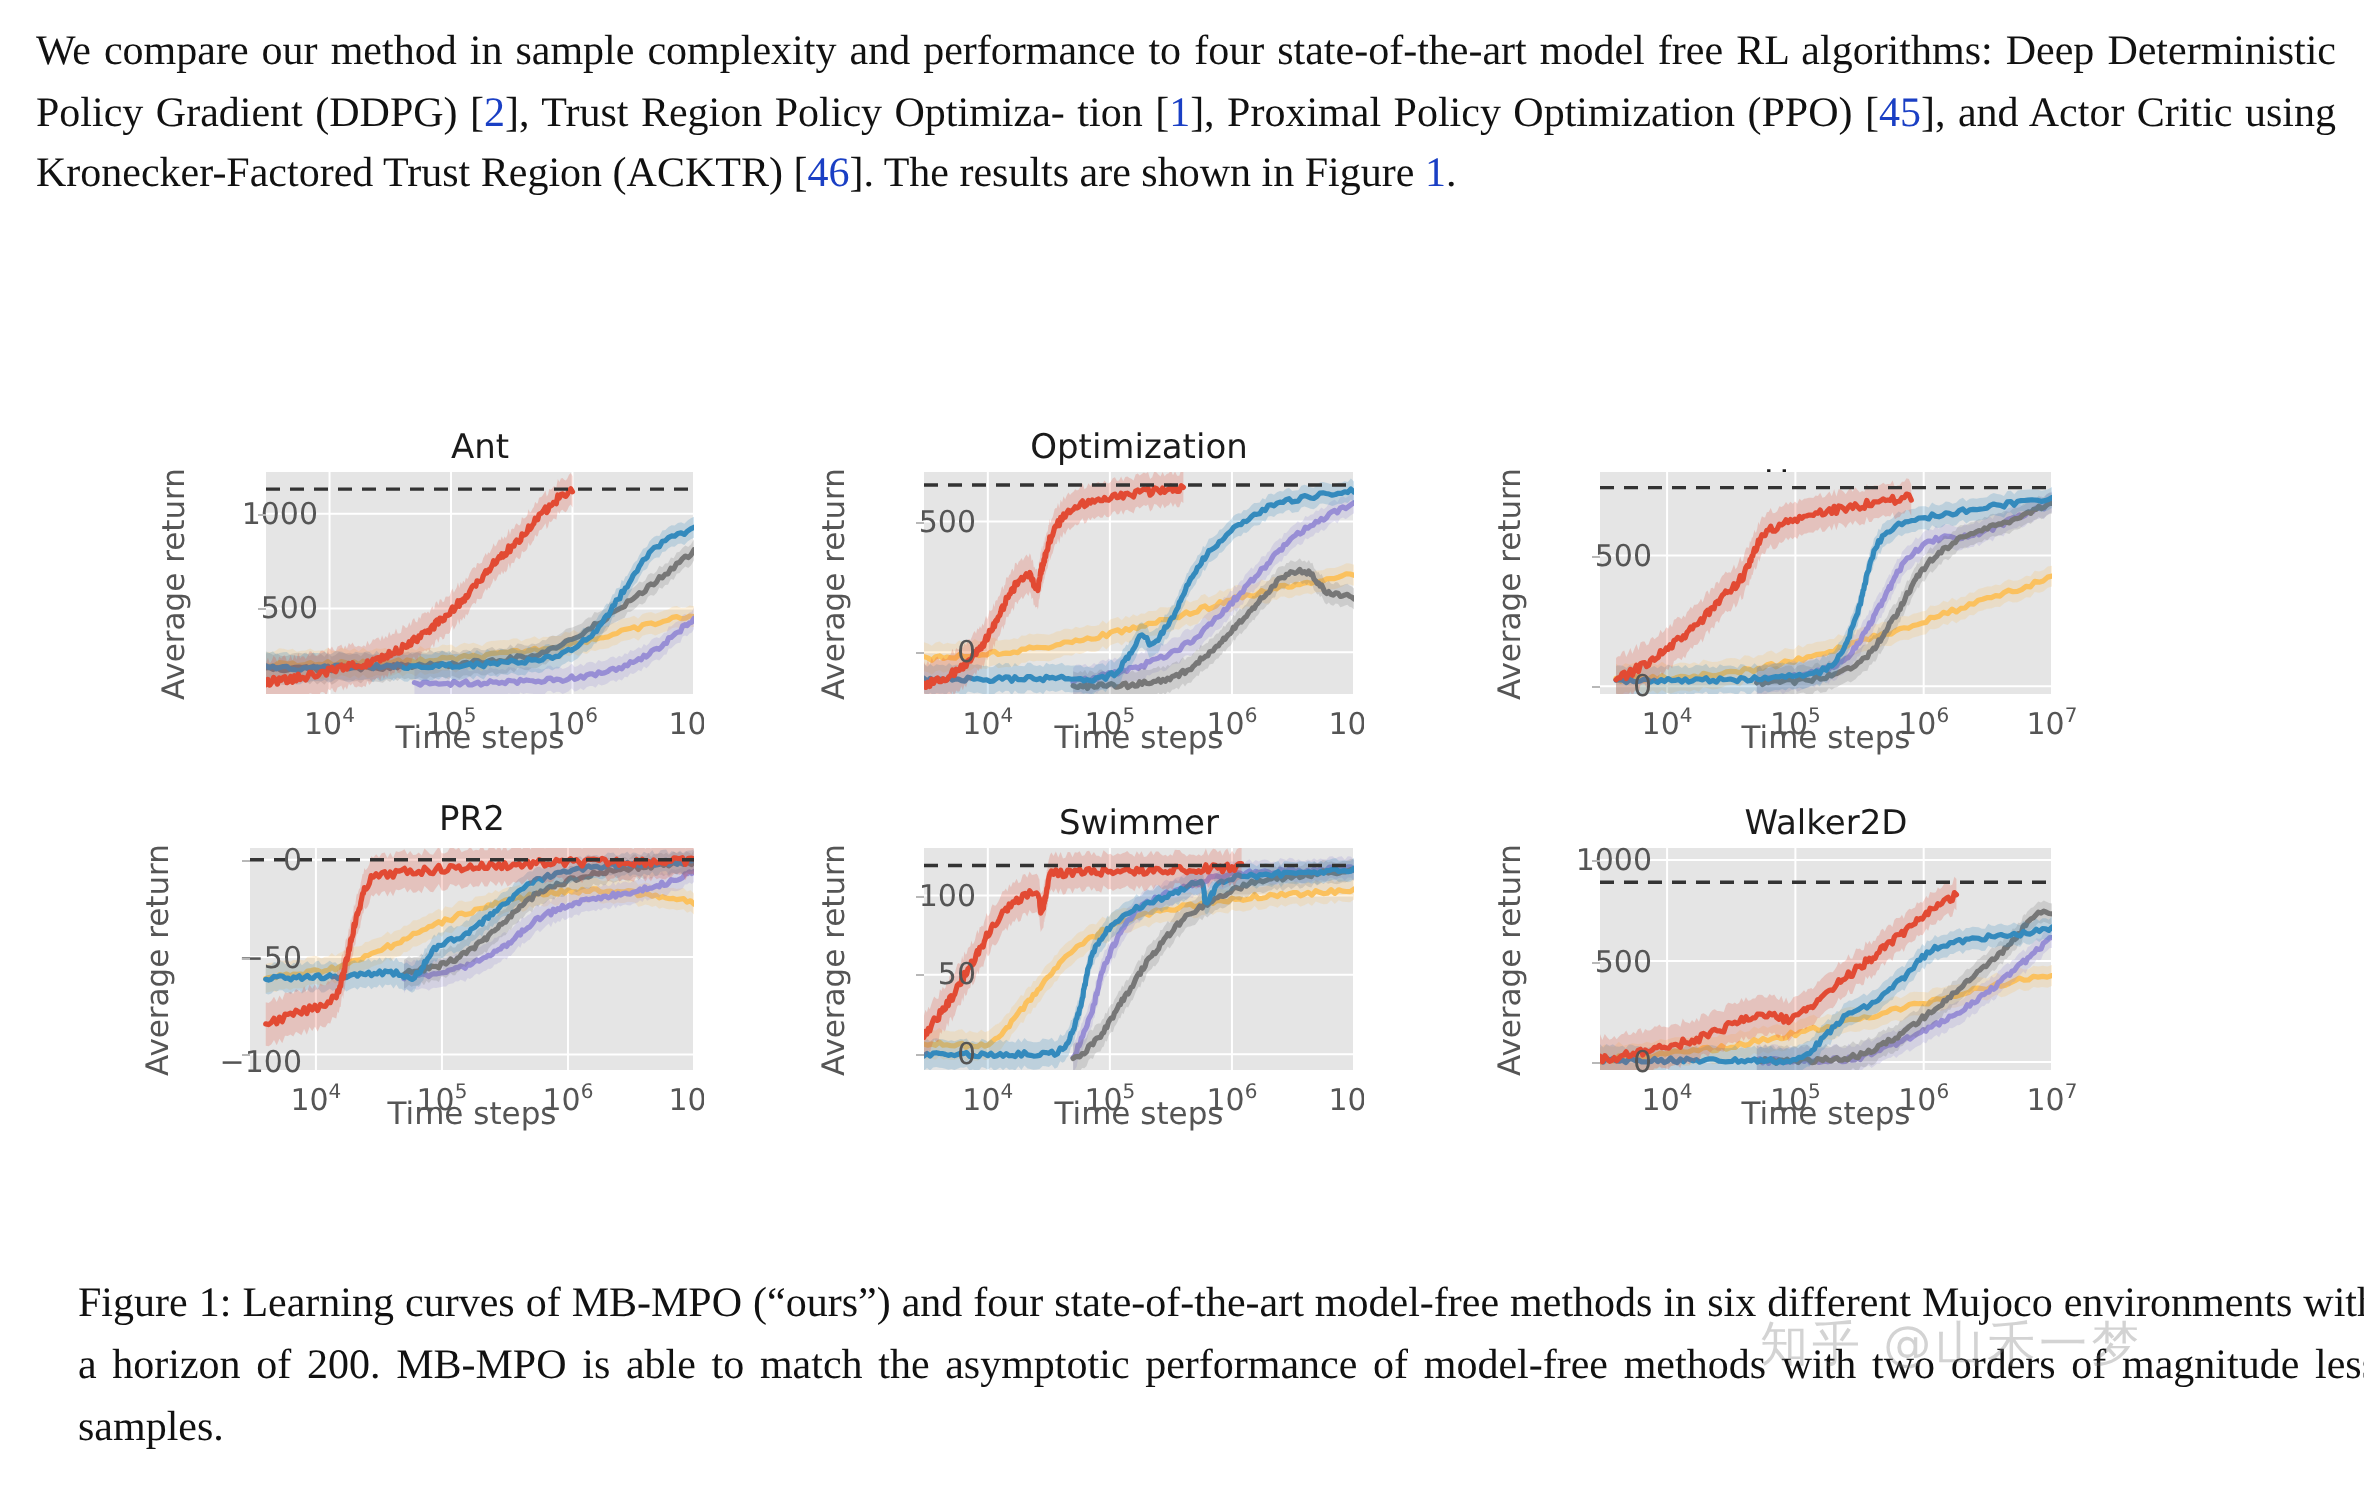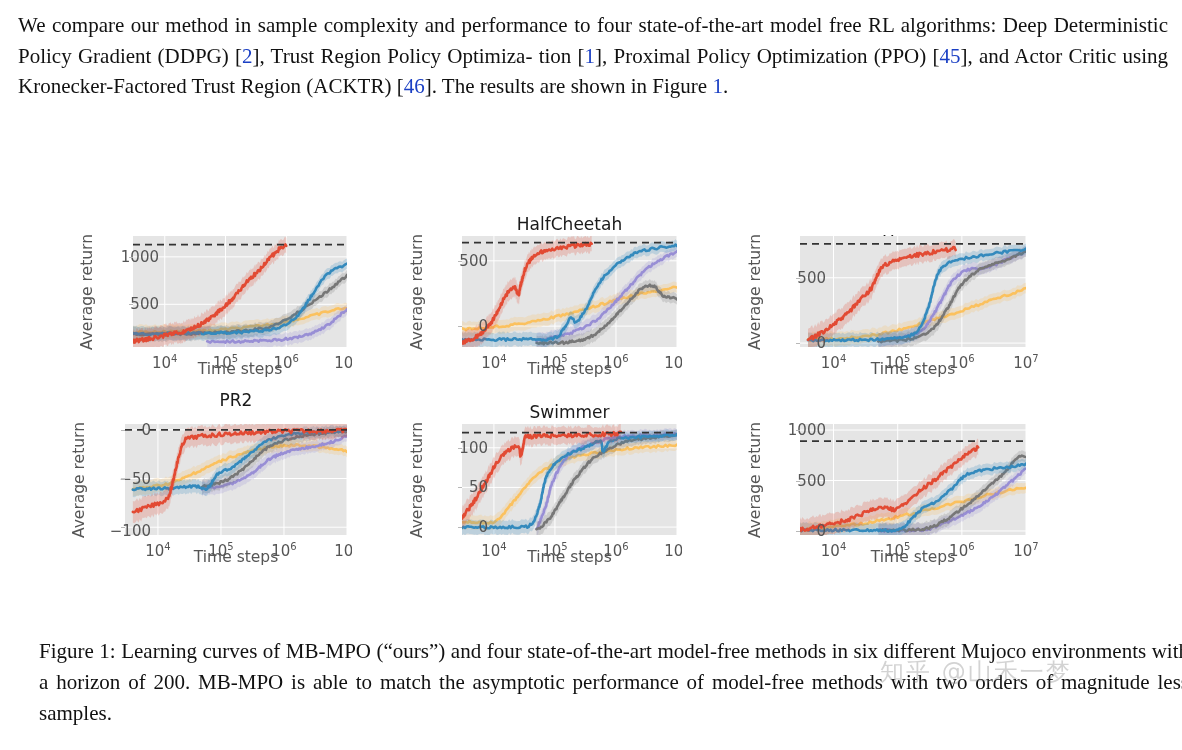--- a/index.html
+++ b/index.html
@@ -109,20 +109,21 @@
 <div class="prose" id="intro-paragraph">
   <span>We compare our method in sample complexity and performance to four state-of-the-art model free</span>
   <span>RL algorithms:  Deep Deterministic Policy Gradient (DDPG) [</span><span class="cite">2</span><span>], Trust Region Policy Optimiza-</span>
   <span>tion [</span><span class="cite">1</span><span>], Proximal Policy Optimization (PPO) [</span><span class="cite">45</span><span>], and Actor Critic using Kronecker-Factored Trust</span>
   <span>Region (ACKTR) [</span><span class="cite">46</span><span>]. The results are shown in Figure </span><span class="cite">1</span><span>.</span>
 </div>
 
 <div id="figure">
   <div class="grid" id="panel-grid">
       <div class="panel" style="left: 0px; top: 0px; width: 1182px; height: 410px;">
+        <div class="panel-title" style="left: 133px; top: 14px; width: 214px;">Ant</div>
         <div class="ylabel" style="left: 78px; top: 150px; z-index: 5;">Average return</div>
         <div class="xlabel" style="left: 133px; top: 160px; width: 214px;">Time steps</div>
         <div class="plotbox" style="left: 133px; top: 36px; width: 214px; height: 111px; background: rgb(229, 229, 229);">
           <svg width="214" height="111" viewBox="0 0 214 111" style="position: absolute; left: 0px; top: 0px;">
             <line x1="31.76267467050954" x2="31.76267467050954" y1="0" y2="111" stroke="#ffffff" stroke-width="1"></line>
             <line x1="92.50844978033969" x2="92.50844978033969" y1="0" y2="111" stroke="#ffffff" stroke-width="1"></line>
             <line x1="153.25422489016984" x2="153.25422489016984" y1="0" y2="111" stroke="#ffffff" stroke-width="1"></line>
             <line x1="214" x2="214" y1="0" y2="111" stroke="#ffffff" stroke-width="1"></line>
             <line x1="0" x2="214" y1="68.3076923076923" y2="68.3076923076923" stroke="#ffffff" stroke-width="1"></line>
             <line x1="0" x2="214" y1="20.871794871794876" y2="20.871794871794876" stroke="#ffffff" stroke-width="1"></line>
@@ -147,21 +148,21 @@
         <div class="ytick" style="left: 81px; width: 46px; top: 104.308px;">500</div>
         <div class="ytickmark" style="left: 129px; top: 104.308px;"></div>
         <div class="ytick" style="left: 81px; width: 46px; top: 56.8718px;">1000</div>
         <div class="ytickmark" style="left: 129px; top: 56.8718px;"></div>
         <div class="xtick" style="left: 164.763px; top: 153px;">10<sup>4</sup></div>
         <div class="xtick" style="left: 225.508px; top: 153px;">10<sup>5</sup></div>
         <div class="xtick" style="left: 286.254px; top: 153px;">10<sup>6</sup></div>
         <div class="xtick" style="left: 347px; top: 153px;">10<sup>7</sup></div>
       </div>
       <div class="panel" style="left: 0px; top: 0px; width: 1182px; height: 410px;">
-        <div class="panel-title" style="left: 462px; top: 14px; width: 215px;">HalfCheetah</div>
+        <div class="panel-title" style="left: 462px; top: 14px; width: 215px;">Optimization</div>
         <div class="ylabel" style="left: 408px; top: 150px; z-index: 5;">Average return</div>
         <div class="xlabel" style="left: 462px; top: 160px; width: 215px;">Time steps</div>
         <div class="plotbox" style="left: 462px; top: 36px; width: 215px; height: 111px; background: rgb(229, 229, 229);">
           <svg width="215" height="111" viewBox="0 0 215 111" style="position: absolute; left: 0px; top: 0px;">
             <line x1="31.911098383923136" x2="31.911098383923136" y1="0" y2="111" stroke="#ffffff" stroke-width="1"></line>
             <line x1="92.94073225594875" x2="92.94073225594875" y1="0" y2="111" stroke="#ffffff" stroke-width="1"></line>
             <line x1="153.9703661279744" x2="153.9703661279744" y1="0" y2="111" stroke="#ffffff" stroke-width="1"></line>
             <line x1="215" x2="215" y1="0" y2="111" stroke="#ffffff" stroke-width="1"></line>
             <line x1="0" x2="215" y1="90.10588235294118" y2="90.10588235294118" stroke="#ffffff" stroke-width="1"></line>
             <line x1="0" x2="215" y1="24.811764705882354" y2="24.811764705882354" stroke="#ffffff" stroke-width="1"></line>
@@ -225,21 +226,21 @@
         <div class="ytick" style="left: 748px; width: 46px; top: 143.082px;">0</div>
         <div class="ytickmark" style="left: 796px; top: 143.082px;"></div>
         <div class="ytick" style="left: 748px; width: 46px; top: 77.7882px;">500</div>
         <div class="ytickmark" style="left: 796px; top: 77.7882px;"></div>
         <div class="xtick" style="left: 833.544px; top: 153px;">10<sup>4</sup></div>
         <div class="xtick" style="left: 897.696px; top: 153px;">10<sup>5</sup></div>
         <div class="xtick" style="left: 961.848px; top: 153px;">10<sup>6</sup></div>
         <div class="xtick" style="left: 1026px; top: 153px;">10<sup>7</sup></div>
       </div>
       <div class="panel" style="left: 0px; top: 0px; width: 1182px; height: 410px;">
-        <div class="panel-title" style="left: 125px; top: 190px; width: 222px;">PR2</div>
+        <div class="panel-title" style="left: 125px; top: 200px; width: 222px;">PR2</div>
         <div class="ylabel" style="left: 70px; top: 338px; z-index: 5;">Average return</div>
         <div class="xlabel" style="left: 125px; top: 348px; width: 222px;">Time steps</div>
         <div class="plotbox" style="left: 125px; top: 224px; width: 222px; height: 111px; background: rgb(229, 229, 229);">
           <svg width="222" height="111" viewBox="0 0 222 111" style="position: absolute; left: 0px; top: 0px;">
             <line x1="32.95006437781831" x2="32.95006437781831" y1="0" y2="111" stroke="#ffffff" stroke-width="1"></line>
             <line x1="95.9667095852122" x2="95.9667095852122" y1="0" y2="111" stroke="#ffffff" stroke-width="1"></line>
             <line x1="158.9833547926061" x2="158.9833547926061" y1="0" y2="111" stroke="#ffffff" stroke-width="1"></line>
             <line x1="222" x2="222" y1="0" y2="111" stroke="#ffffff" stroke-width="1"></line>
             <line x1="0" x2="222" y1="5.8421052631579045" y2="5.8421052631579045" stroke="#ffffff" stroke-width="1"></line>
             <line x1="0" x2="222" y1="54.52631578947368" y2="54.52631578947368" stroke="#ffffff" stroke-width="1"></line>
@@ -309,20 +310,21 @@
         <div class="ytick" style="left: 410px; width: 46px; top: 287.429px;">50</div>
         <div class="ytickmark" style="left: 458px; top: 287.429px;"></div>
         <div class="ytick" style="left: 410px; width: 46px; top: 247.786px;">100</div>
         <div class="ytickmark" style="left: 458px; top: 247.786px;"></div>
         <div class="xtick" style="left: 493.911px; top: 341px;">10<sup>4</sup></div>
         <div class="xtick" style="left: 554.941px; top: 341px;">10<sup>5</sup></div>
         <div class="xtick" style="left: 615.97px; top: 341px;">10<sup>6</sup></div>
         <div class="xtick" style="left: 677px; top: 341px;">10<sup>7</sup></div>
       </div>
       <div class="panel" style="left: 0px; top: 0px; width: 1182px; height: 410px;">
+        <div class="panel-title" style="left: 800px; top: 202px; width: 226px;">Walker2D</div>
         <div class="ylabel" style="left: 746px; top: 338px; z-index: 5;">Average return</div>
         <div class="xlabel" style="left: 800px; top: 348px; width: 226px;">Time steps</div>
         <div class="plotbox" style="left: 800px; top: 224px; width: 226px; height: 111px; background: rgb(229, 229, 229);">
           <svg width="226" height="111" viewBox="0 0 226 111" style="position: absolute; left: 0px; top: 0px;">
             <line x1="33.54375923147269" x2="33.54375923147269" y1="0" y2="111" stroke="#ffffff" stroke-width="1"></line>
             <line x1="97.69583948764846" x2="97.69583948764846" y1="0" y2="111" stroke="#ffffff" stroke-width="1"></line>
             <line x1="161.84791974382424" x2="161.84791974382424" y1="0" y2="111" stroke="#ffffff" stroke-width="1"></line>
             <line x1="226" x2="226" y1="0" y2="111" stroke="#ffffff" stroke-width="1"></line>
             <line x1="0" x2="226" y1="106.96363636363637" y2="106.96363636363637" stroke="#ffffff" stroke-width="1"></line>
             <line x1="0" x2="226" y1="56.50909090909091" y2="56.50909090909091" stroke="#ffffff" stroke-width="1"></line>

